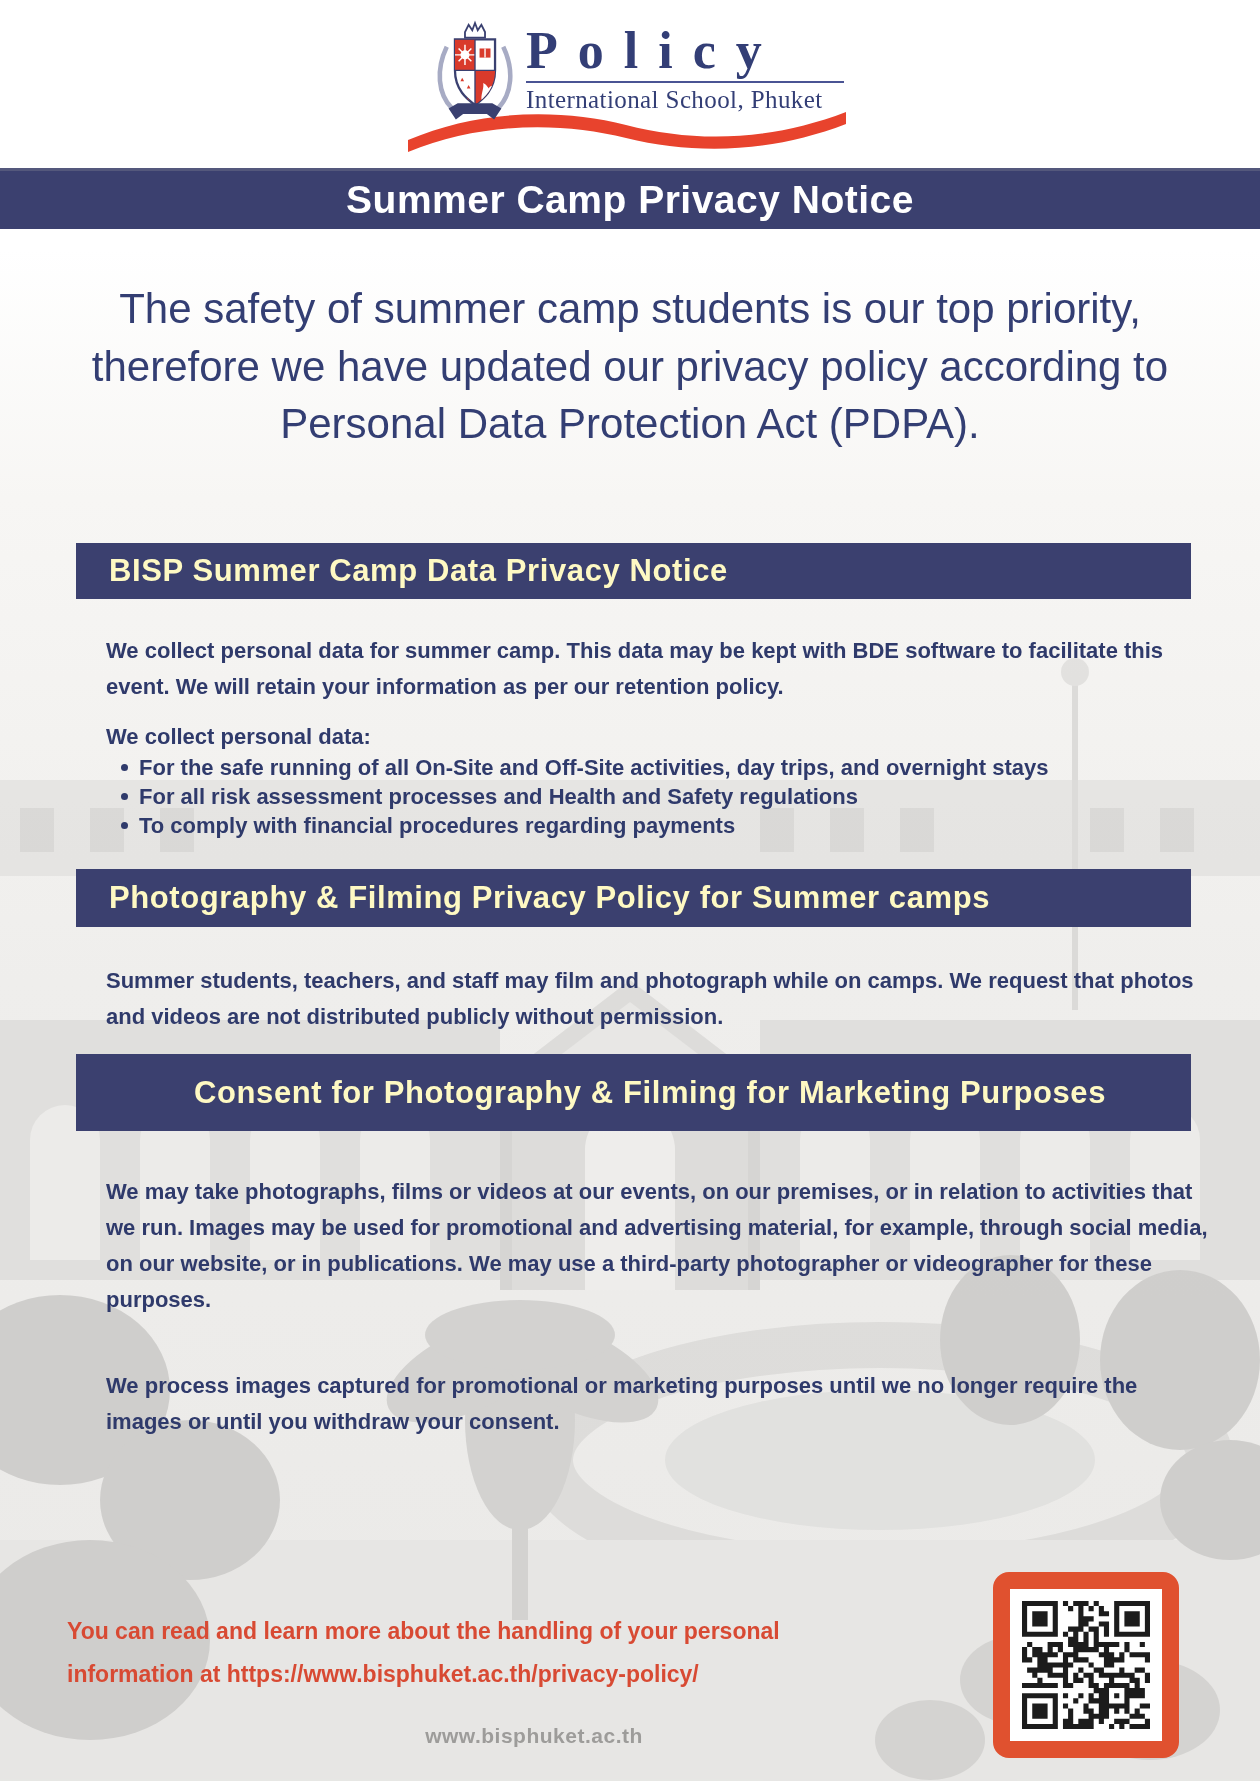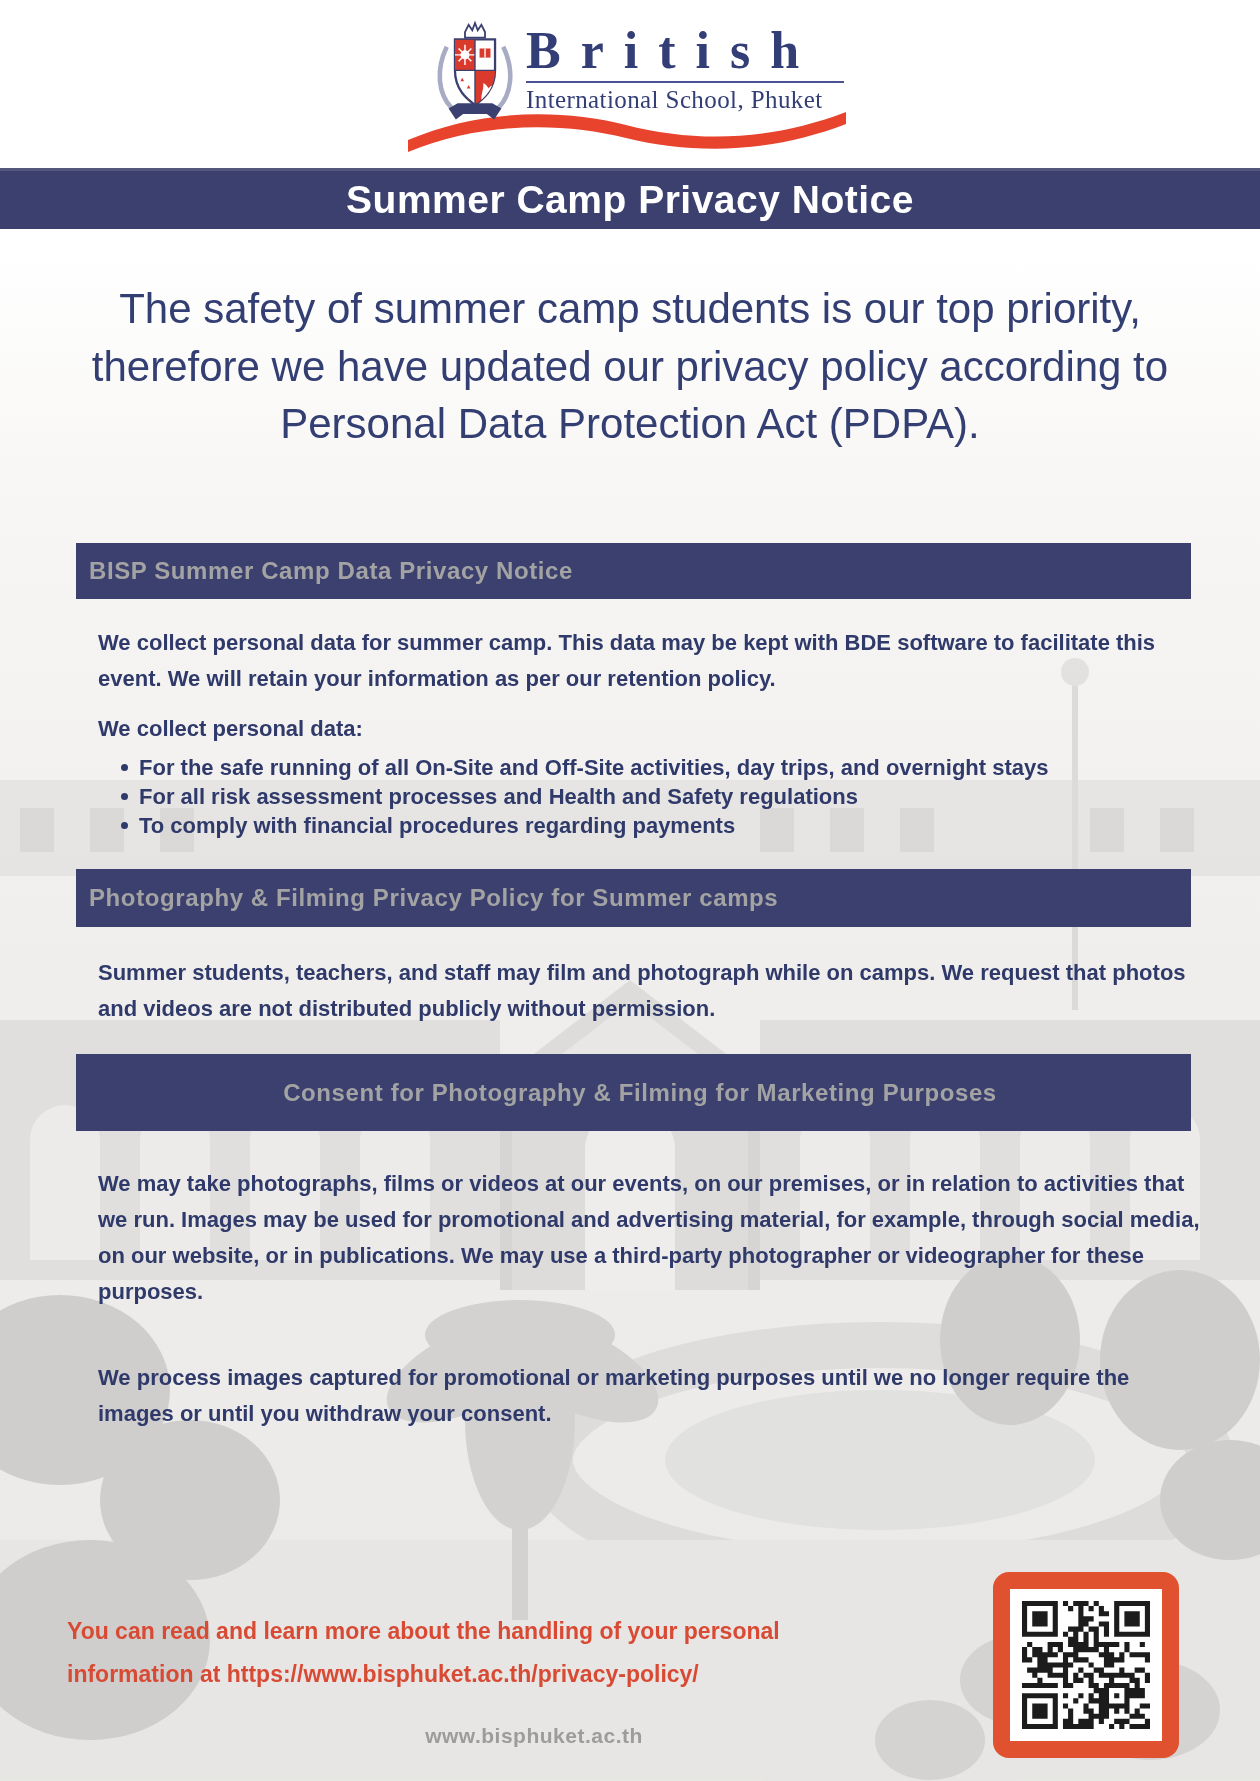--- a/index.html
+++ b/index.html
@@ -18,26 +18,26 @@
   .wave{position:absolute;left:-6px;top:92px;width:438px;height:46px;z-index:1;}
   
   .banner{position:absolute;left:0;top:168px;width:1260px;height:58px;background:#3b406f;
           border-top:3px solid #54587c;display:flex;align-items:center;justify-content:center;}
   .banner span{color:#ffffff;font-weight:700;font-size:39px;letter-spacing:.5px;}
   
   .intro{position:absolute;left:90px;top:280px;width:1080px;margin:0;text-align:center;
          color:#333e73;font-size:42px;font-weight:400;line-height:1.37;}
   
   .bar{position:absolute;left:76px;width:1115px;background:#3b406f;display:flex;align-items:center;}
-  .bar span{color:#a3a3a3;font-weight:700;font-size:24px;letter-spacing:.6px;padding-left:13px;}
+  .bar span{color:#fef9c3;font-weight:700;font-size:31px;letter-spacing:.6px;padding-left:33px;}
   .bar1{top:543px;height:56px;}
   .bar2{top:869px;height:58px;}
   .bar3{top:1054px;height:77px;justify-content:center;}
   
-  .body{position:absolute;left:90px;width:1105px;margin:8px;color:#2f3a6b;font-weight:700;
+  .body{position:absolute;left:90px;width:1105px;margin:16px;color:#2f3a6b;font-weight:700;
         font-size:22px;line-height:36px;}
   .p-s1a{top:617px;}
   .p-s1b{top:703px;}
   .bullets{position:absolute;left:96px;top:736px;width:1090px;margin:17px;padding:0;list-style:none;}
   .bullets li{position:relative;padding-left:26px;color:#2f3a6b;font-weight:700;font-size:22px;line-height:29px;}
   .bullets .dot{position:absolute;left:8px;top:11px;width:7px;height:7px;border-radius:50%;background:#2f3a6b;}
   .p-s2a{top:947px;}
   .p-s3a{top:1158px;}
   .p-s3b{top:1352px;}
   
@@ -160,21 +160,21 @@
         </g>
 
         <path d="M52 88 c0 -8 3 -12 2 -18 c4 2 6 6 6 6 c2 -4 6 -4 6 0 c0 3 -3 4 -2 8 c1 3 -1 6 -4 6 z" fill="#ffffff"></path>
         <line x1="45" y1="22" x2="45" y2="96" stroke="#3a4070" stroke-width="1.5"></line>
         <line x1="23" y1="56" x2="67" y2="56" stroke="#3a4070" stroke-width="1.5"></line>
       </g>
 
       <path d="M16 98 l10 -6 h38 l10 6 -8 12 -8 -6 h-26 l-8 6 z" fill="#3a4070"></path>
     </svg>
     <div class="logo-text">
-      <div class="logo-name">British</div>
+      <div class="logo-name">Policy</div>
       <div class="logo-rule"></div>
       <div class="logo-subtitle">International School, Phuket</div>
     </div>
     <svg class="wave" viewBox="0 0 438 46" aria-hidden="true">
       <path d="M0 34 C70 4 150 2 218 19 C288 37 362 35 438 6 L438 18 C362 47 288 49 218 32 C150 15 70 17 0 46 Z" fill="#e8432d"></path>
     </svg>
   </header>
 
   <div class="banner">
     <span>Summer Camp Privacy Notice</span>

